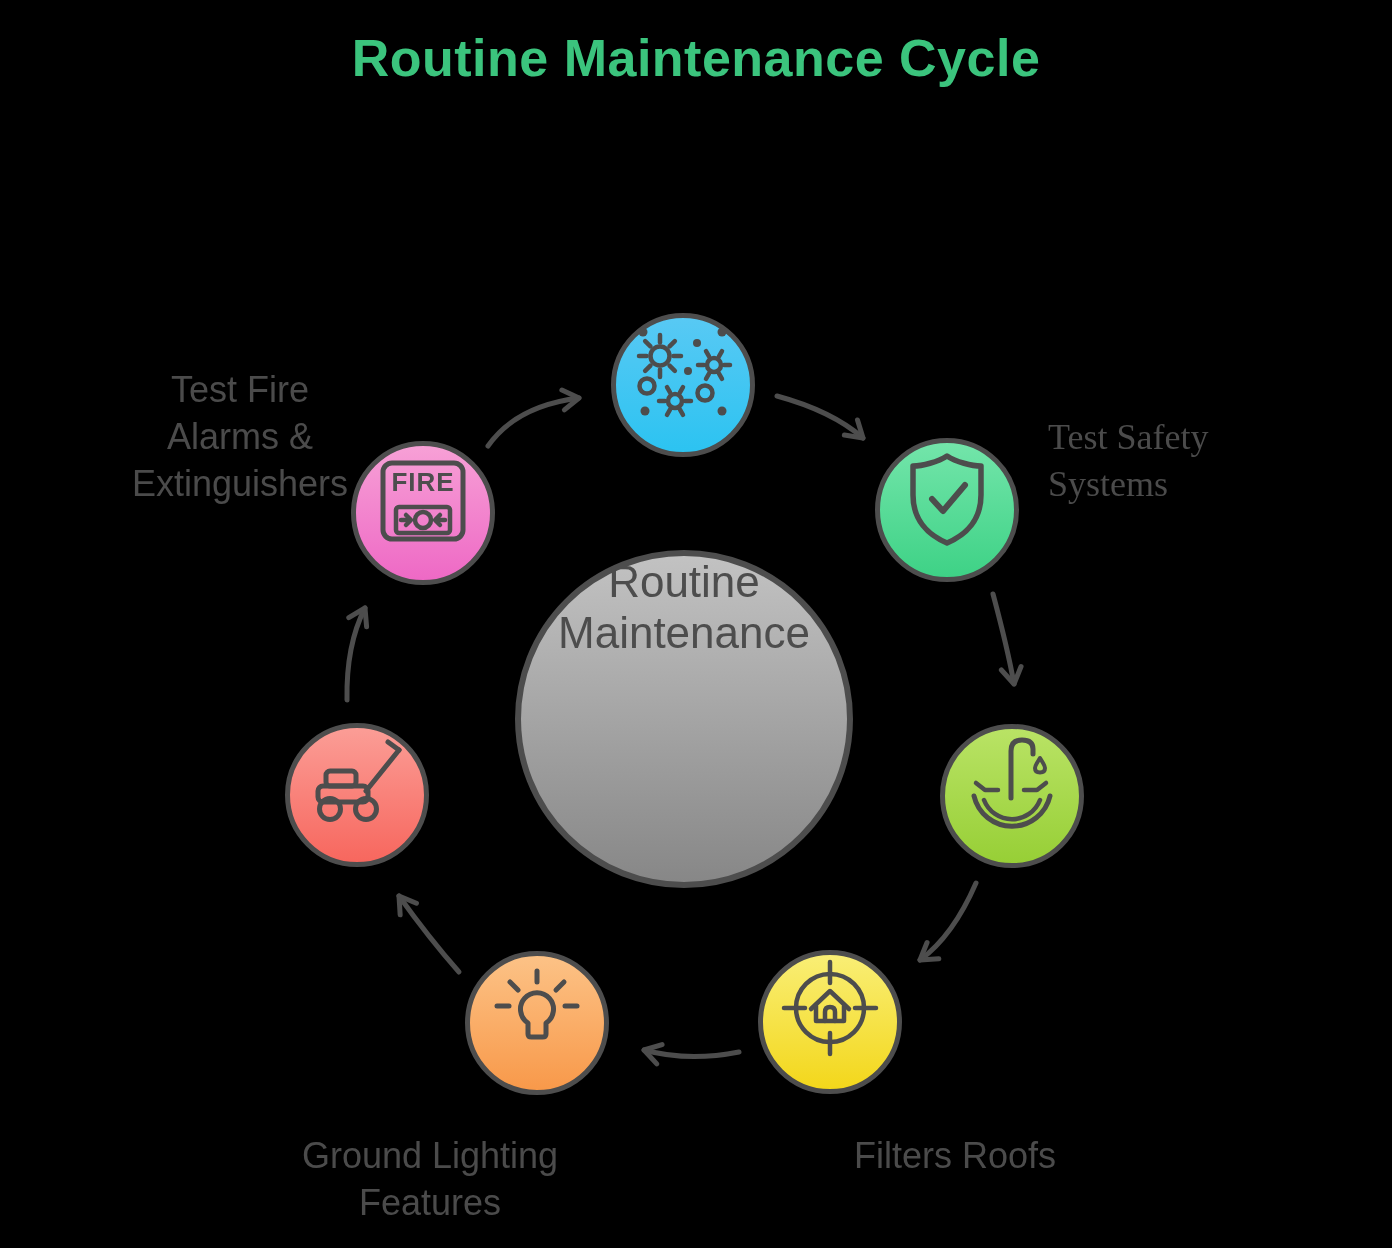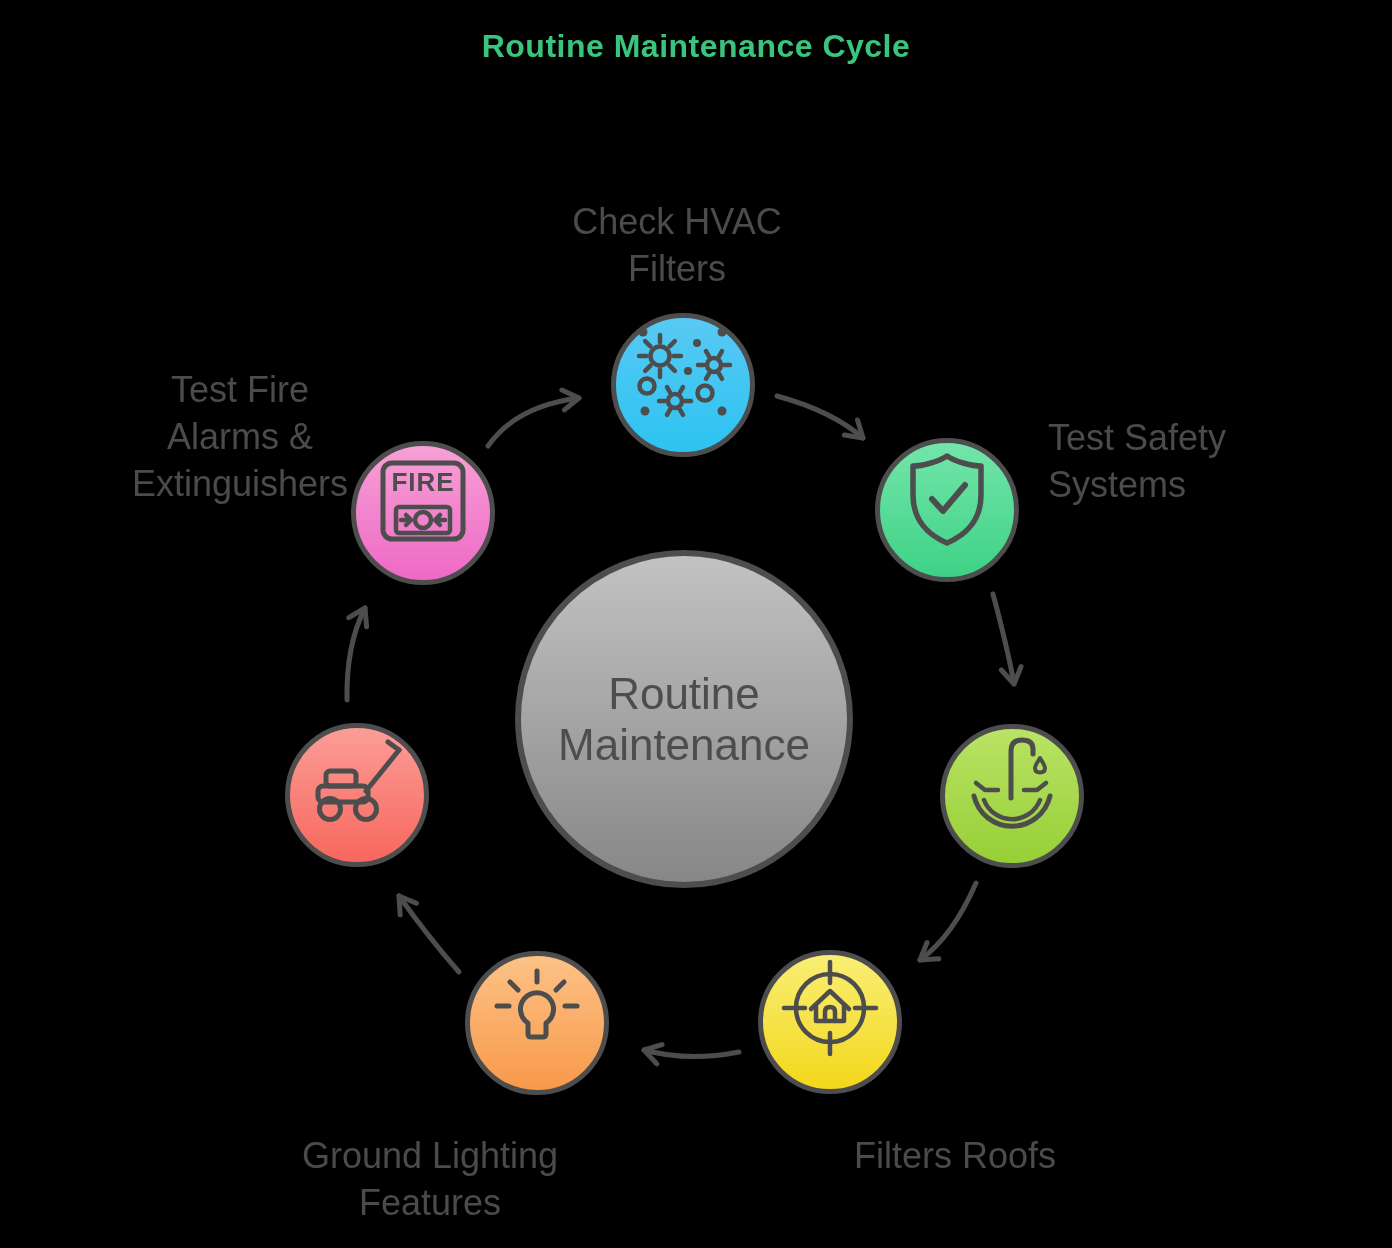--- a/index.html
+++ b/index.html
@@ -11,34 +11,34 @@
     position: relative;
     width: 1392px;
     height: 1248px;
     overflow: hidden;
     background: var(--background, #000);
   }
   .title {
     position: absolute;
     top: 28px; left: 0; width: 100%;
     text-align: center;
-    font-size: 32px;
+    font-size: 52px;
     font-weight: 700;
     color: var(--title-green);
     letter-spacing: 0.5px;
   }
   .center-circle {
     position: absolute;
     left: 515px; top: 550px;
     width: 338px; height: 338px;
     box-sizing: border-box;
     border: 6px solid var(--stroke-gray);
     border-radius: 50%;
     background: linear-gradient(180deg, var(--center-top), var(--center-bottom));
-    display: flex; align-items: center; justify-content: center;
+    display: flex; justify-content: center;
     text-align: center;
     font-size: 44px;
     line-height: 1.16;
     color: var(--center-text);
   }
   .center-circle span { display: block; width: 300px; }
   .node {
     position: absolute;
     width: 144px; height: 144px;
     box-sizing: border-box;
@@ -54,21 +54,21 @@
   .node-ground   { left: 285px; top: 723px; background: linear-gradient(180deg, var(--ground-top), var(--ground-bottom)); }
   .node-fire     { left: 351px; top: 441px; background: linear-gradient(180deg, var(--fire-top), var(--fire-bottom)); }
   .label {
     position: absolute;
     font-size: 36px;
     line-height: 47px;
     color: var(--label-gray);
     white-space: pre-line;
     text-align: center;
   }
-  .label-left { text-align: left; }
+  .label-left { text-align: left; font-family: Liberation Serif, serif; }
   .label-hvac     { left: 477px;  top: 198px;  width: 400px; }
   .label-safety   { left: 1048px; top: 414px;  width: 330px; }
   .label-gutters  { left: 1110px; top: 774px;  width: 280px; }
   .label-roofs    { left: 755px;  top: 1132px; width: 400px; }
   .label-lighting { left: 230px;  top: 1132px; width: 400px; }
   .label-ground   { left: 0px;    top: 770px;  width: 292px; }
   .label-fire     { left: 40px;   top: 366px;  width: 400px; }
   .arrows { position: absolute; left: 0; top: 0; }
   .arrows path {
     stroke: var(--stroke-gray);
@@ -220,22 +220,20 @@
       <text x="0" y="-10" font-size="26" text-anchor="middle" letter-spacing="1">FIRE</text>
       <rect stroke-width="4.5" x="-27" y="6" width="54" height="26" rx="3"></rect>
       <circle stroke-width="4.5" cx="0" cy="19" r="8"></circle>
       <line stroke-width="4.5" x1="-22" y1="19" x2="-14" y2="19"></line>
       <polyline stroke-width="4.5" points="-17,14 -12,19 -17,24"></polyline>
       <line stroke-width="4.5" x1="22" y1="19" x2="14" y2="19"></line>
       <polyline stroke-width="4.5" points="17,14 12,19 17,24"></polyline>
     </svg>
   </div>
 
-  <div class="label label-hvac">Check HVAC
-Filters</div>
   <div class="label label-left label-safety">Test Safety
 Systems</div>
   <div class="label label-roofs">Filters Roofs</div>
   <div class="label label-lighting">Ground Lighting
 Features</div>
   <div class="label label-fire">Test Fire
 Alarms &amp;
 Extinguishers</div>
 
 </div>

